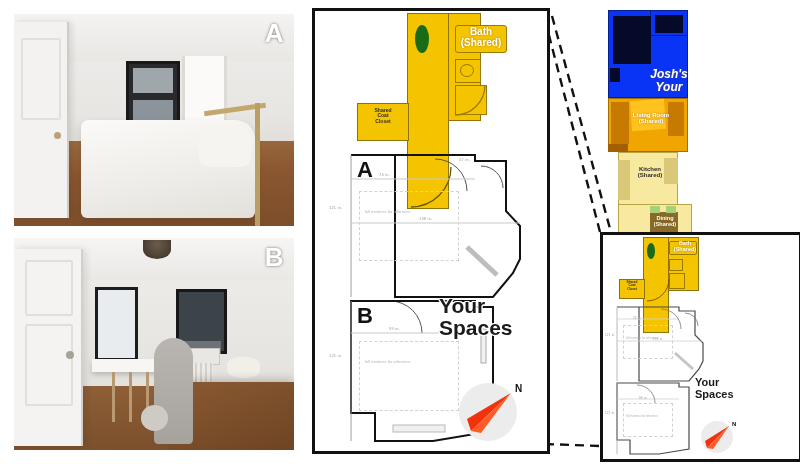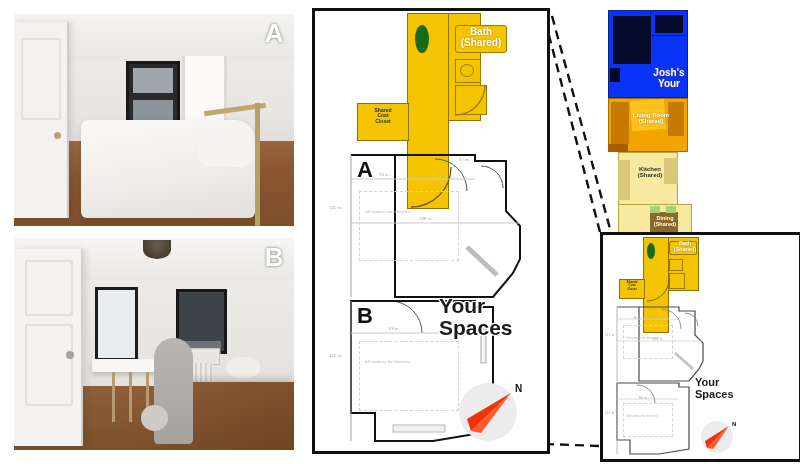--- a/index.html
+++ b/index.html
@@ -222,21 +222,21 @@
     <div class="ntxt" style="left:200px;top:372px;font-size:10px;">N</div>
   </div>
 
   <div style="position:absolute;left:604px;top:6px;width:110px;height:232px;">
 
     <div class="zone" style="left:4px;top:4px;width:80px;height:88px;background:#0A34F5;border:1.5px solid #06208f;"></div>
     <div class="zone" style="left:46px;top:4px;width:38px;height:26px;background:#0A34F5;border:1.5px solid #06208f;"></div>
     <div class="zone" style="left:9px;top:10px;width:38px;height:48px;background:#050a2a;"></div>
     <div class="zone" style="left:51px;top:9px;width:28px;height:18px;background:#050a2a;"></div>
     <div class="zone" style="left:6px;top:62px;width:10px;height:14px;background:#050a2a;"></div>
-    <div class="zlabel white" style="left:44px;top:62px;width:42px;font-size:10px;">
+    <div class="zlabel white" style="left:44px;top:62px;width:42px;font-size:12px;font-style:italic;">
       <div>Josh's</div>
       <div>Your</div>
     </div>
 
     <div class="zone" style="left:4px;top:92px;width:80px;height:54px;background:#F0A500;border:1.5px solid #a36f00;"></div>
     <div class="zone" style="left:7px;top:96px;width:18px;height:42px;background:#C77A00;"></div>
     <div class="zone" style="left:27px;top:94px;width:34px;height:30px;background:#FFC21F;transform:rotate(-4deg);"></div>
     <div class="zone" style="left:64px;top:96px;width:16px;height:34px;background:#C77A00;"></div>
     <div class="zone" style="left:4px;top:138px;width:20px;height:8px;background:#A35E00;"></div>
     <div class="zlabel white" style="left:22px;top:106px;width:50px;font-size:6px;">

